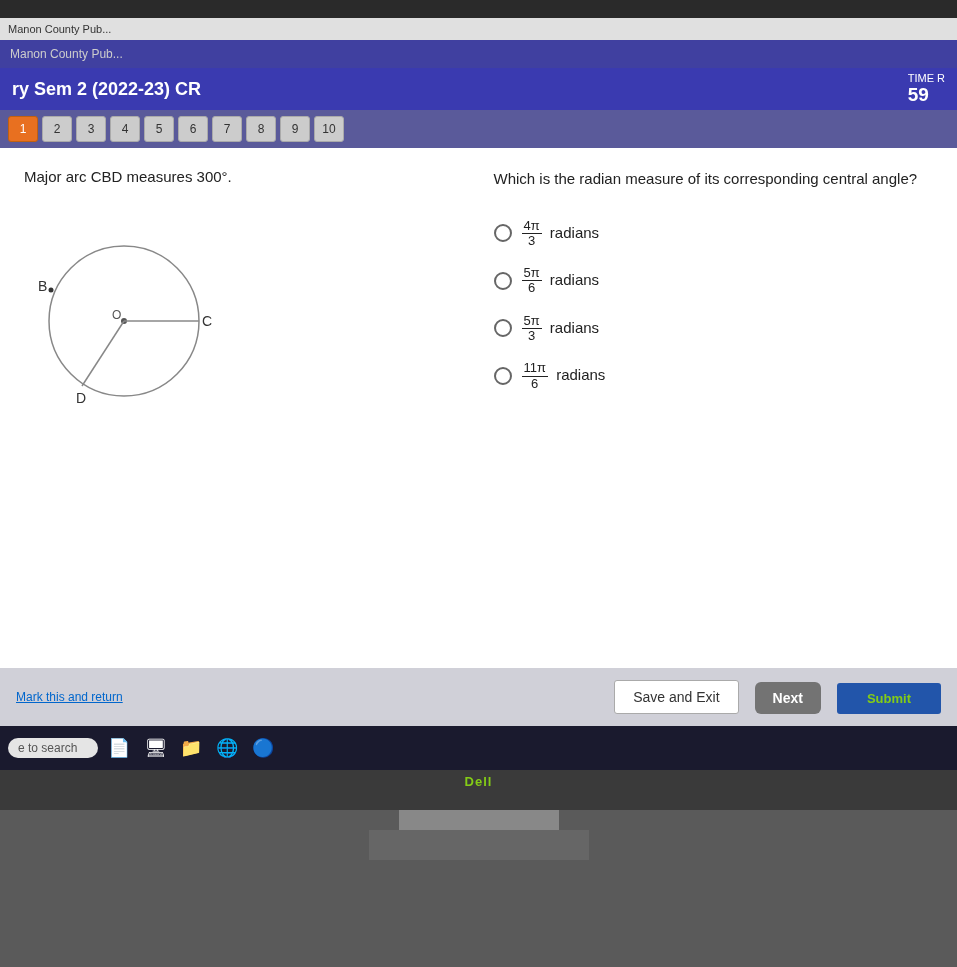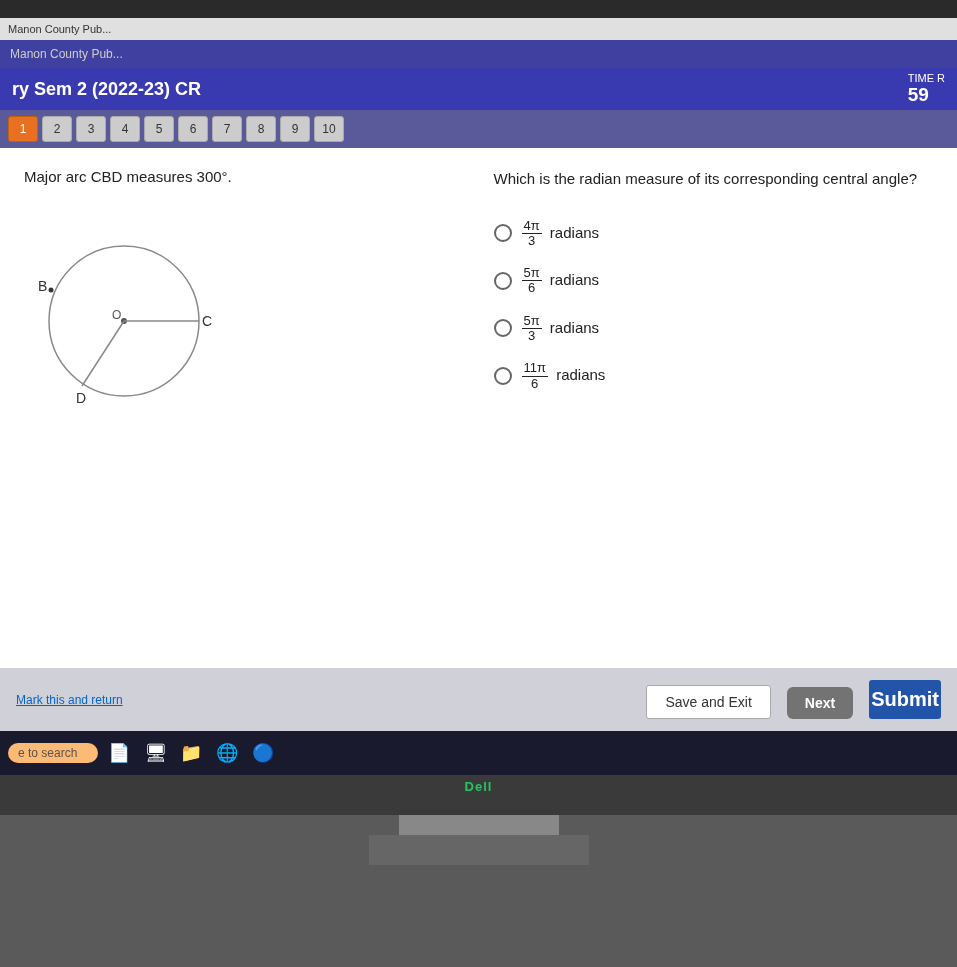--- a/index.html
+++ b/index.html
@@ -191,38 +191,38 @@
       padding: 8px 18px;
       font-size: 14px;
       cursor: pointer;
       border-radius: 6px;
       color: white;
       font-weight: bold;
     }
     .btn-submit {
       background: #2255aa;
       border: none;
-      padding: 8px 2px;
-      font-size: 20px;
+      padding: 8px 30px;
+      font-size: 13px;
       cursor: pointer;
       border-radius: 3px;
-      color: #ffffff;
+      color: #84cc16;
       font-weight: bold;
     }
     .taskbar {
       background: #1a1a2e;
       height: 44px;
       display: flex;
       align-items: center;
       padding: 0 8px;
       gap: 8px;
       margin-top: 0;
     }
     .taskbar-search {
-      background: #fdba74;
+      background: #e5e5e5;
       border-radius: 12px;
       padding: 3px 10px;
       font-size: 12px;
       color: #555;
       min-width: 90px;
     }
     .taskbar-icon {
       width: 28px;
       height: 28px;
       display: flex;
@@ -243,21 +243,21 @@
       margin: 0 auto;
     }
     .monitor-stand-bottom {
       background: #666;
       height: 30px;
       width: 220px;
       margin: 0 auto;
     }
     .dell-logo {
       text-align: center;
-      color: #22c55e;
+      color: #84cc16;
       font-size: 13px;
       font-weight: bold;
       padding-top: 4px;
       letter-spacing: 1px;
     }
   </style>
 </head>
 <body>
 
 <div class="monitor-top"></div>

